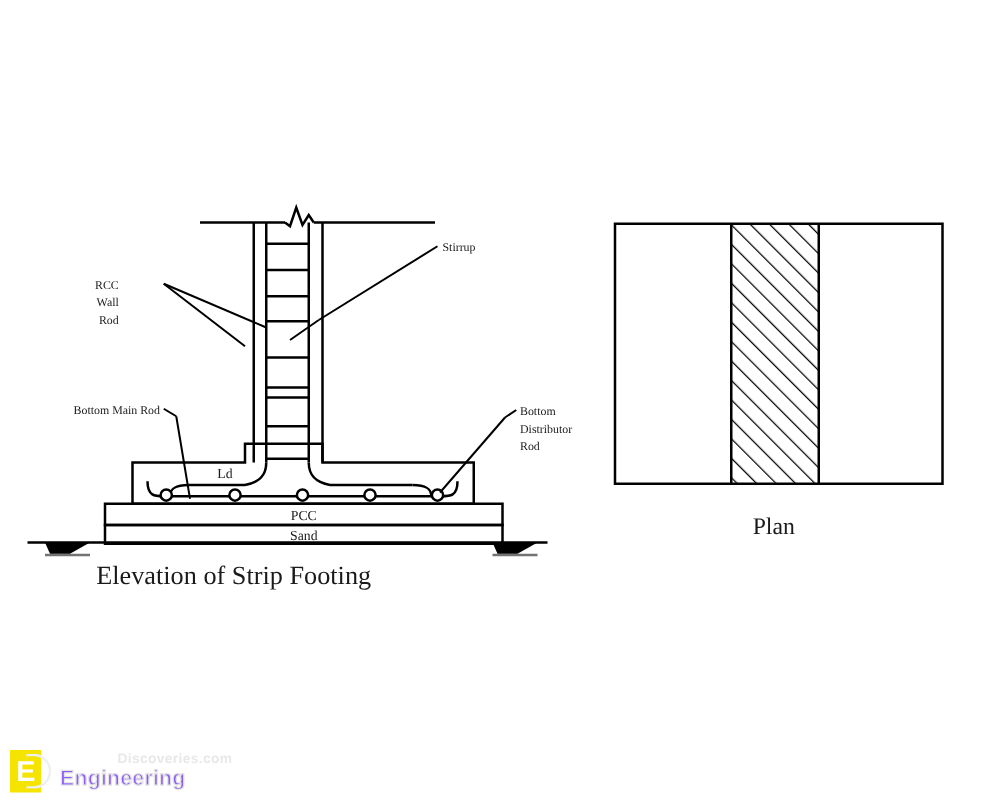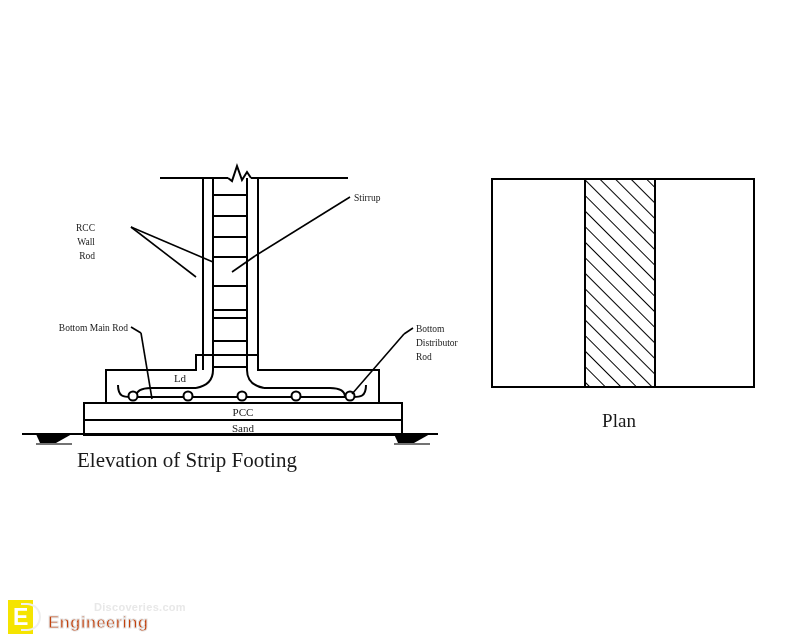--- a/index.html
+++ b/index.html
@@ -87,21 +87,21 @@
     letter-spacing: 0.3px;
     color: #e8e8e8;
   }
   #wm-eng {
     position: absolute;
     left: 2px; top: 13px;
     font-family: "Liberation Sans", sans-serif;
     font-size: 17px;
     font-weight: bold;
     letter-spacing: 0.2px;
-    color: #c2410c;
+    color: #8b5cf6;
     -webkit-text-stroke: 1px #e4e4e4;
   }
 </style>
 </head>
 <body>
 
 <div id="page">
 
   <svg id="drawing" viewBox="0 0 800 640">
 

